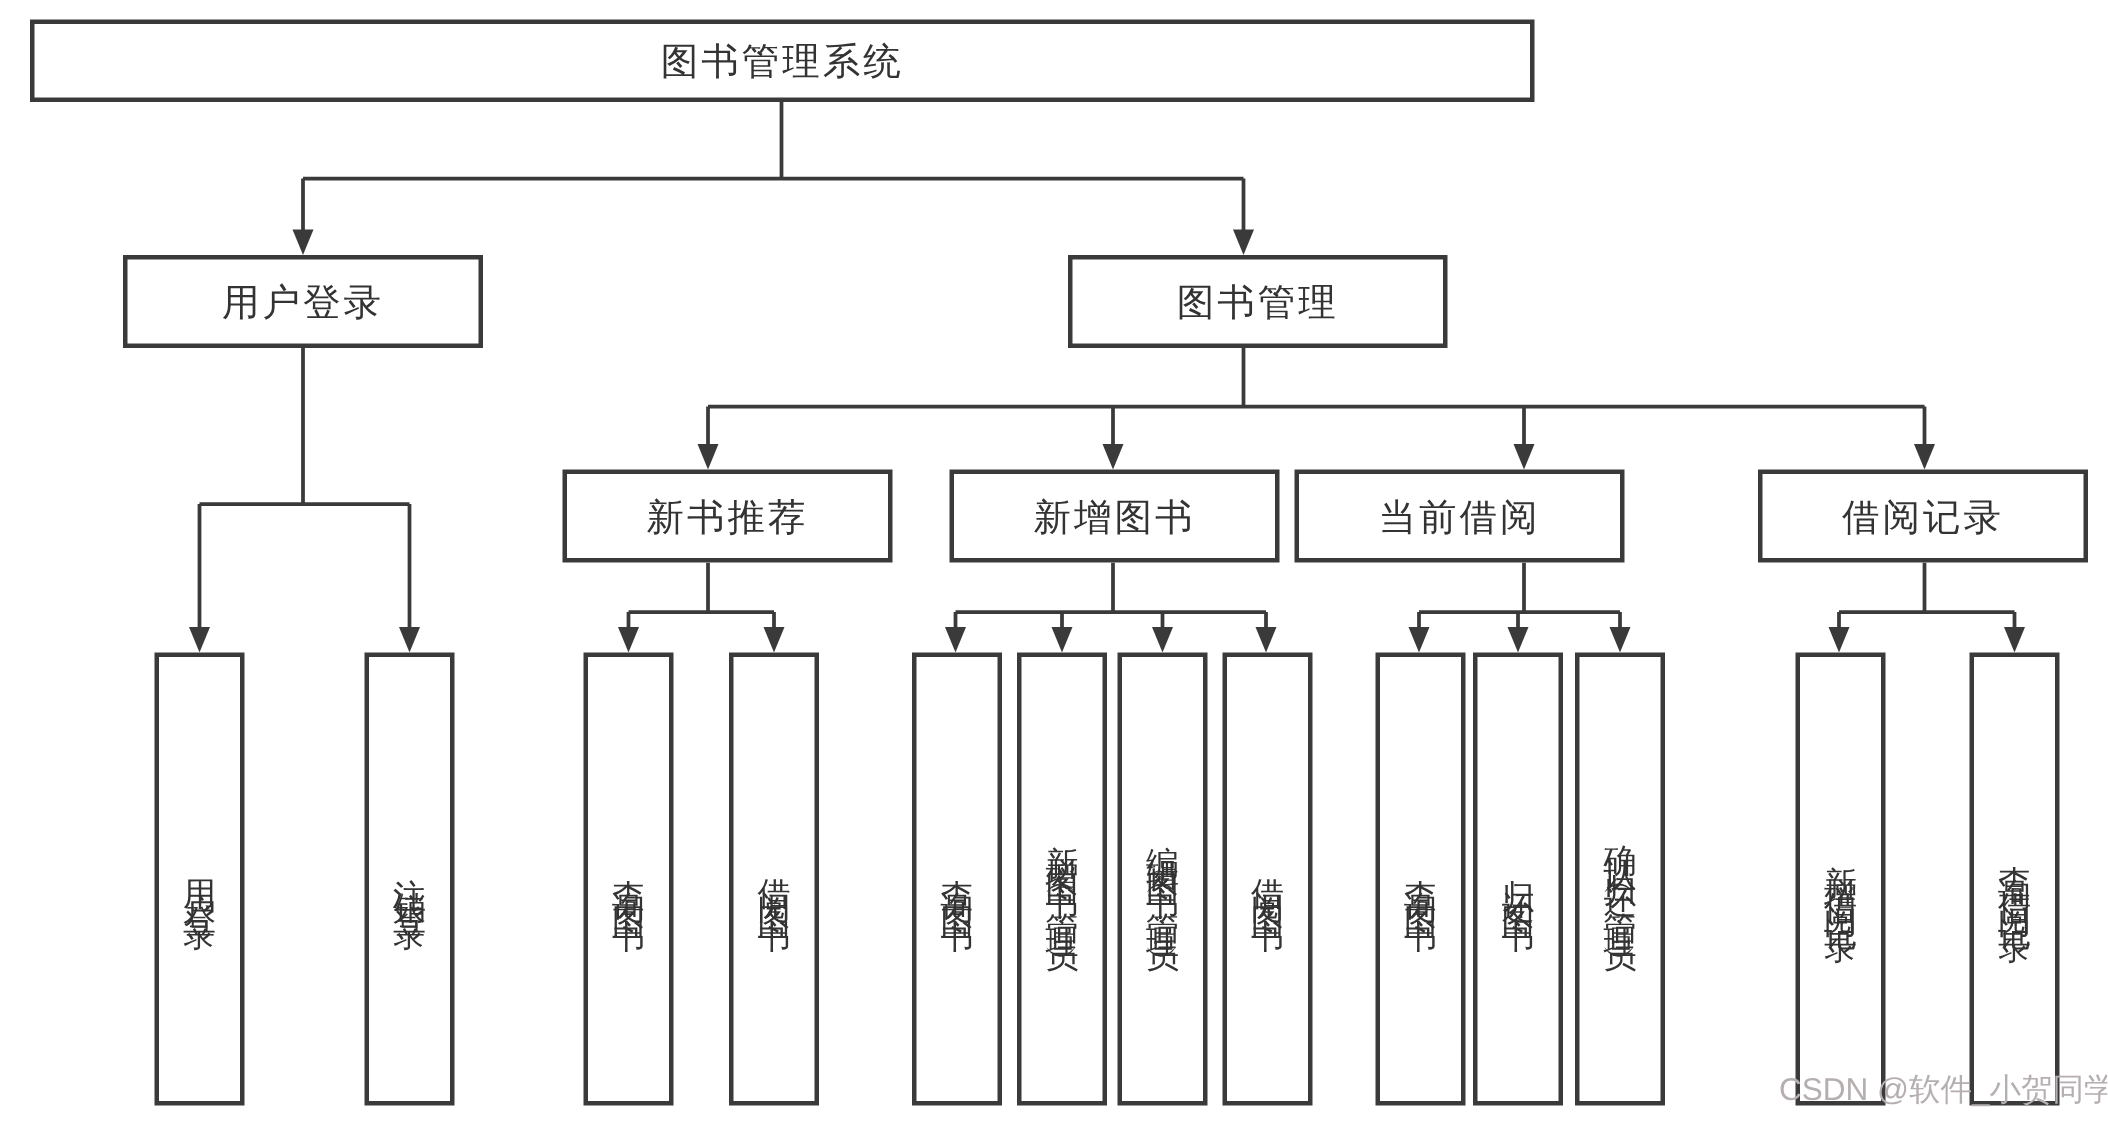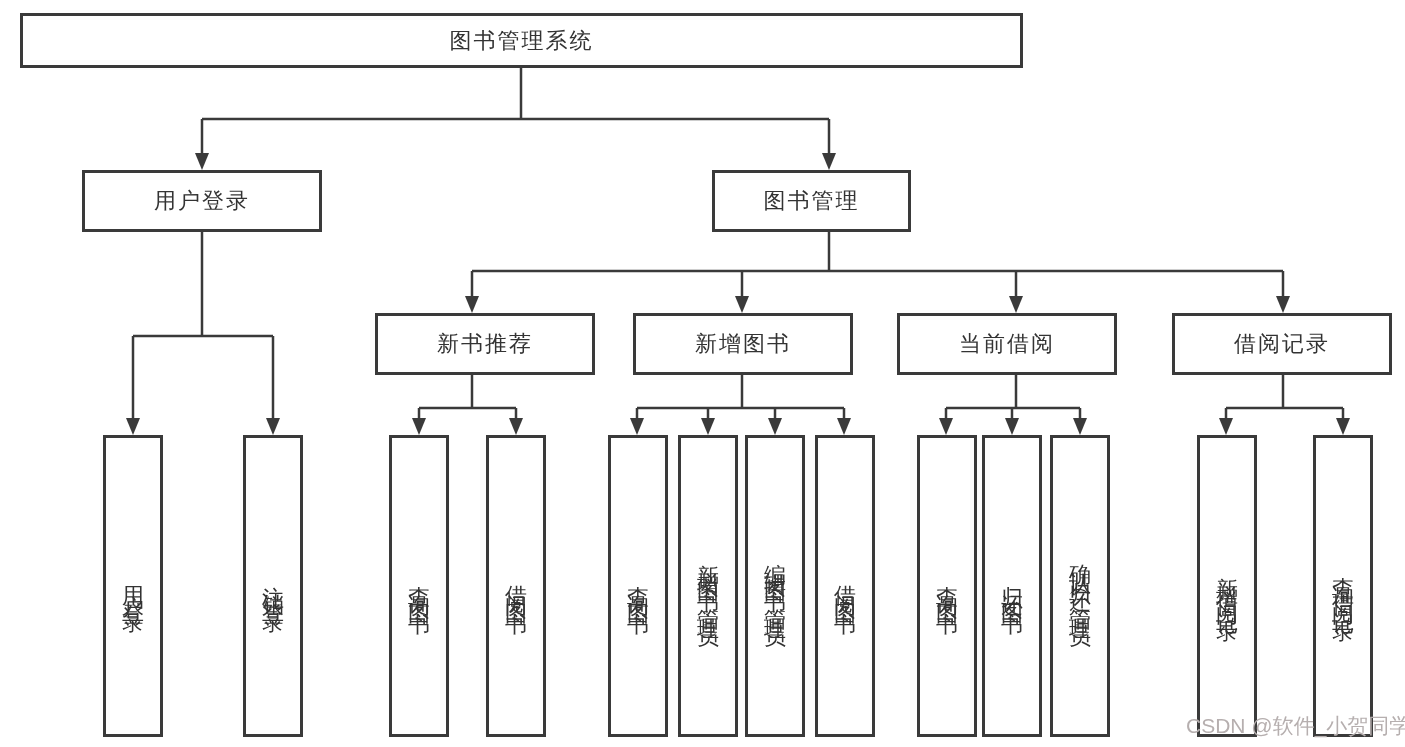--- a/index.html
+++ b/index.html
@@ -26,40 +26,40 @@
     box-sizing: border-box;
     background: #ffffff;
     border: 3px solid #3a3a3a;
     display: flex;
     align-items: center;
     justify-content: center;
     color: #333333;
     z-index: 2;
   }
   .hbox {
-    font-size: 22px;
+    font-size: 25px;
     letter-spacing: 2px;
     white-space: nowrap;
   }
   .vbox span {
     writing-mode: vertical-rl;
     text-orientation: mixed;
     font-size: 22px;
     letter-spacing: 9px;
     line-height: 1;
     white-space: nowrap;
   }
   
   .b-root  { left: 20px;  top: 13px;  width: 1003px; height: 55px; }
   .b-l2a   { left: 82px;  top: 170px; width: 240px;  height: 62px; }
-  .b-l2b   { left: 712px; top: 170px; width: 199px;  height: 62px; }
+  .b-l2b   { left: 712px; top: 170px; width: 253px;  height: 62px; }
   .b-l3    { top: 313px;  width: 220px; height: 62px; }
   .b-l3a   { left: 375px; }
   .b-l3b   { left: 633px; }
-  .b-l3c   { left: 897px; }
+  .b-l3c   { left: 863px; }
   .b-l3d   { left: 1172px; }
   .b-leaf  { top: 435px; width: 60px; height: 302px; }
   .x1  { left: 103px; }
   .x2  { left: 243px; }
   .x3  { left: 389px; }
   .x4  { left: 486px; }
   .x5  { left: 608px; }
   .x6  { left: 678px; }
   .x7  { left: 745px; }
   .x8  { left: 815px; }

